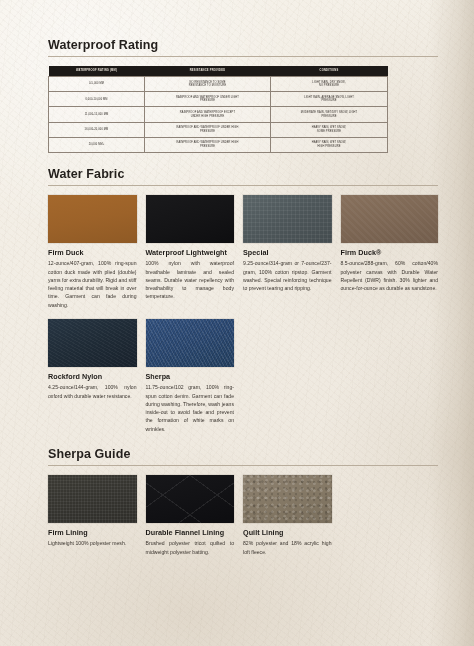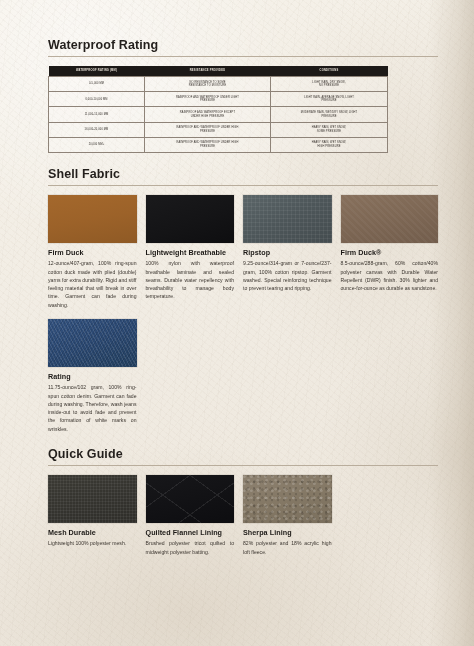--- a/index.html
+++ b/index.html
@@ -299,84 +299,91 @@
                   <span>HIGH PRESSURE</span>
                 </td>
               </tr>
             </tbody>
         </table>
       </div>
     </div>
 
     <div style="height:14px"></div>
     <div>
-      <div class="sec-head">Shell Fabric</div>
+      <div class="sec-head">Water Fabric</div>
       <div class="sec-rule"></div>
       <div class="grid" id="shell-grid">
           <div class="cell">
             <div class="swatch tx-firm">
               <div class="tex"></div>
             </div>
             <h4>Firm Duck</h4>
             <p>12-ounce/407-gram, 100% ring-spun cotton duck made with plied (double) yarns for extra durability. Rigid and stiff feeling material that will break in over time. Garment can fade during washing.</p>
           </div>
           <div class="cell">
             <div class="swatch tx-wpb">
               <div class="tex"></div>
             </div>
-            <h4>Lightweight Breathable</h4>
+            <h4>Waterproof Lightweight</h4>
             <p>100% nylon with waterproof breathable laminate and sealed seams. Durable water repellency with breathability to manage body temperature.</p>
           </div>
           <div class="cell">
             <div class="swatch tx-rip">
               <div class="tex"></div>
             </div>
-            <h4>Ripstop</h4>
+            <h4>Special</h4>
             <p>9.25-ounce/314-gram or 7-ounce/237-gram, 100% cotton ripstop. Garment washed. Special reinforcing technique to prevent tearing and ripping.</p>
           </div>
           <div class="cell">
             <div class="swatch tx-quick">
               <div class="tex"></div>
             </div>
             <h4>Firm Duck®</h4>
             <p>8.5-ounce/288-gram, 60% cotton/40% polyester canvas with Durable Water Repellent (DWR) finish. 30% lighter and ounce-for-ounce as durable as sandstone.</p>
           </div>
           <div class="cell">
+            <div class="swatch tx-rock">
+              <div class="tex"></div>
+            </div>
+            <h4>Rockford Nylon</h4>
+            <p>4.25-ounce/144-gram, 100% nylon oxford with durable water resistance.</p>
+          </div>
+          <div class="cell">
             <div class="swatch tx-denim">
               <div class="tex"></div>
             </div>
-            <h4>Rating</h4>
+            <h4>Sherpa</h4>
             <p>11.75-ounce/102 gram, 100% ring-spun cotton denim. Garment can fade during washing. Therefore, wash jeans inside-out to avoid fade and prevent the formation of white marks on wrinkles.</p>
           </div>
         </div>
     </div>
 
     <div style="height:4px"></div>
     <div>
-      <div class="sec-head">Quick Guide</div>
+      <div class="sec-head">Sherpa Guide</div>
       <div class="sec-rule"></div>
       <div class="grid" id="lining-grid">
           <div class="cell">
             <div class="swatch tx-mesh">
               <div class="tex"></div>
             </div>
-            <h4>Mesh Durable</h4>
+            <h4>Firm Lining</h4>
             <p>Lightweight 100% polyester mesh.</p>
           </div>
           <div class="cell">
             <div class="swatch tx-flan">
               <div class="tex"></div>
             </div>
-            <h4>Quilted Flannel Lining</h4>
+            <h4>Durable Flannel Lining</h4>
             <p>Brushed polyester tricot quilted to midweight polyester batting.</p>
           </div>
           <div class="cell">
             <div class="swatch tx-sherpa">
               <div class="tex"></div>
             </div>
-            <h4>Sherpa Lining</h4>
+            <h4>Quilt Lining</h4>
             <p>82% polyester and 18% acrylic high loft fleece.</p>
           </div>
         </div>
     </div>
 
   </div>
 </div>
 
 </body></html>

